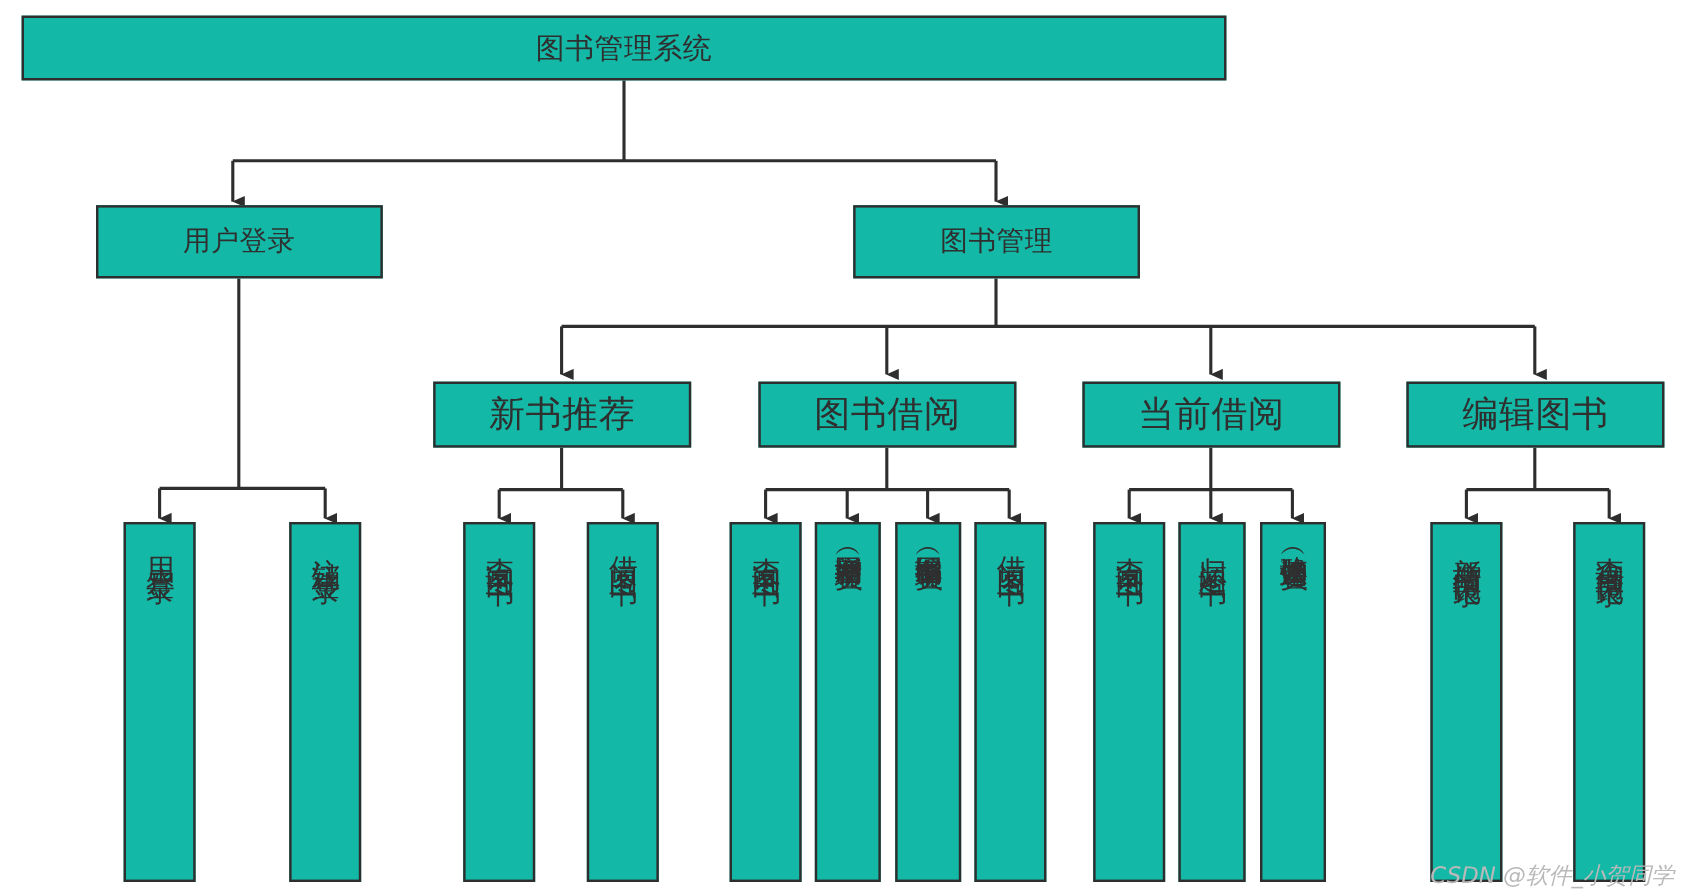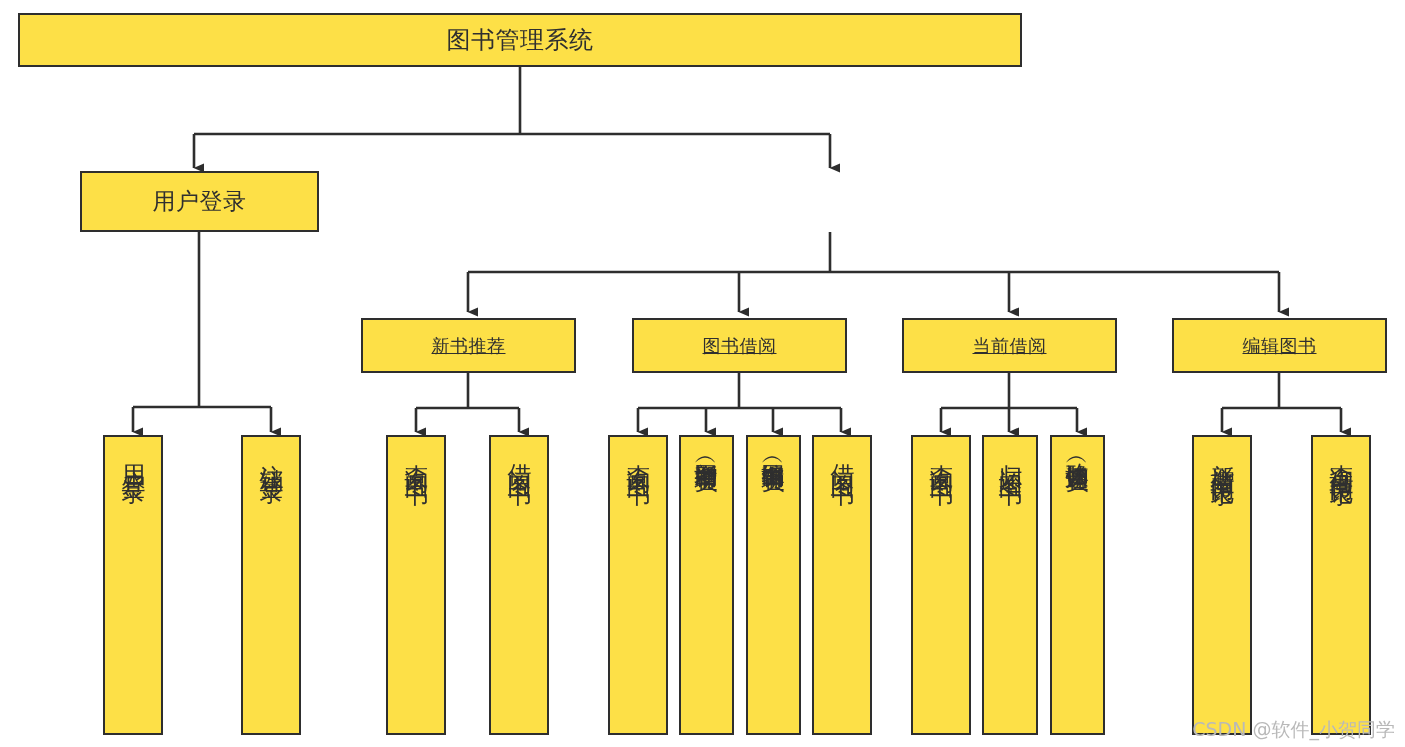--- a/index.html
+++ b/index.html
@@ -21,42 +21,42 @@
   #diagram-svg {
     position: absolute;
     left: 0;
     top: 0;
     width: 1405px;
     height: 747px;
   }
   .node-box {
     position: absolute;
     box-sizing: border-box;
-    background: #fde047;
+    background: #14b8a6;
     border: 2px solid #2e2e2e;
     display: flex;
     align-items: center;
     justify-content: center;
     color: #2f2f2f;
   }
   .node-label {
     display: block;
     text-align: center;
     line-height: 1.18;
     letter-spacing: 0.5px;
     white-space: pre;
   }
   
   .orient-h .node-label {
     writing-mode: horizontal-tb;
     font-size: 23px;
   }
   .node-root .node-label { font-size: 24px; }
   .node-l1 .node-label { font-size: 23px; }
-  .node-l2 .node-label { font-size: 18px; text-decoration: underline; }
+  .node-l2 .node-label { font-size: 30px; }
   
   .orient-v {
     align-items: flex-start;
     justify-content: center;
     padding-top: 8px;
   }
   .orient-v .node-label {
     writing-mode: vertical-rl;
     text-orientation: upright;
     font-size: 24px;
@@ -75,20 +75,21 @@
   }
   .watermark {
     position: absolute;
     right: 10px;
     bottom: 4px;
     font-size: 19px;
     color: #b9b9b9;
     white-space: nowrap;
     font-family: "DejaVu Sans", "Liberation Sans", sans-serif;
     pointer-events: none;
+    font-style: italic;
   }
 </style>
 </head>
 <body>
 
 <div id="canvas">
 
   <svg id="diagram-svg" viewBox="0 0 1405 747" xmlns="http://www.w3.org/2000/svg">
     <defs>
       <marker id="arrowhead" markerWidth="10" markerHeight="11" refX="4.6" refY="10" orient="auto" markerUnits="userSpaceOnUse">
@@ -142,20 +143,23 @@
     </g>
   </svg>
 
   <div class="node-box orient-h node-root" style="left:18px; top:13px; width:1004px; height:54px;">
     <span class="node-label">图书管理系统</span>
   </div>
 
   <div class="node-box orient-h node-l1" style="left:80px; top:171px; width:239px; height:61px;">
     <span class="node-label">用户登录</span>
   </div>
+  <div class="node-box orient-h node-l1" style="left:711px; top:171px; width:239px; height:61px;">
+    <span class="node-label">图书管理</span>
+  </div>
 
   <div class="node-box orient-h node-l2" style="left:361px; top:318px; width:215px; height:55px;">
     <span class="node-label">新书推荐</span>
   </div>
   <div class="node-box orient-h node-l2" style="left:632px; top:318px; width:215px; height:55px;align-items:center;">
     <span class="node-label">图书借阅</span>
   </div>
   <div class="node-box orient-h node-l2" style="left:902px; top:318px; width:215px; height:55px;">
     <span class="node-label">当前借阅</span>
   </div>

